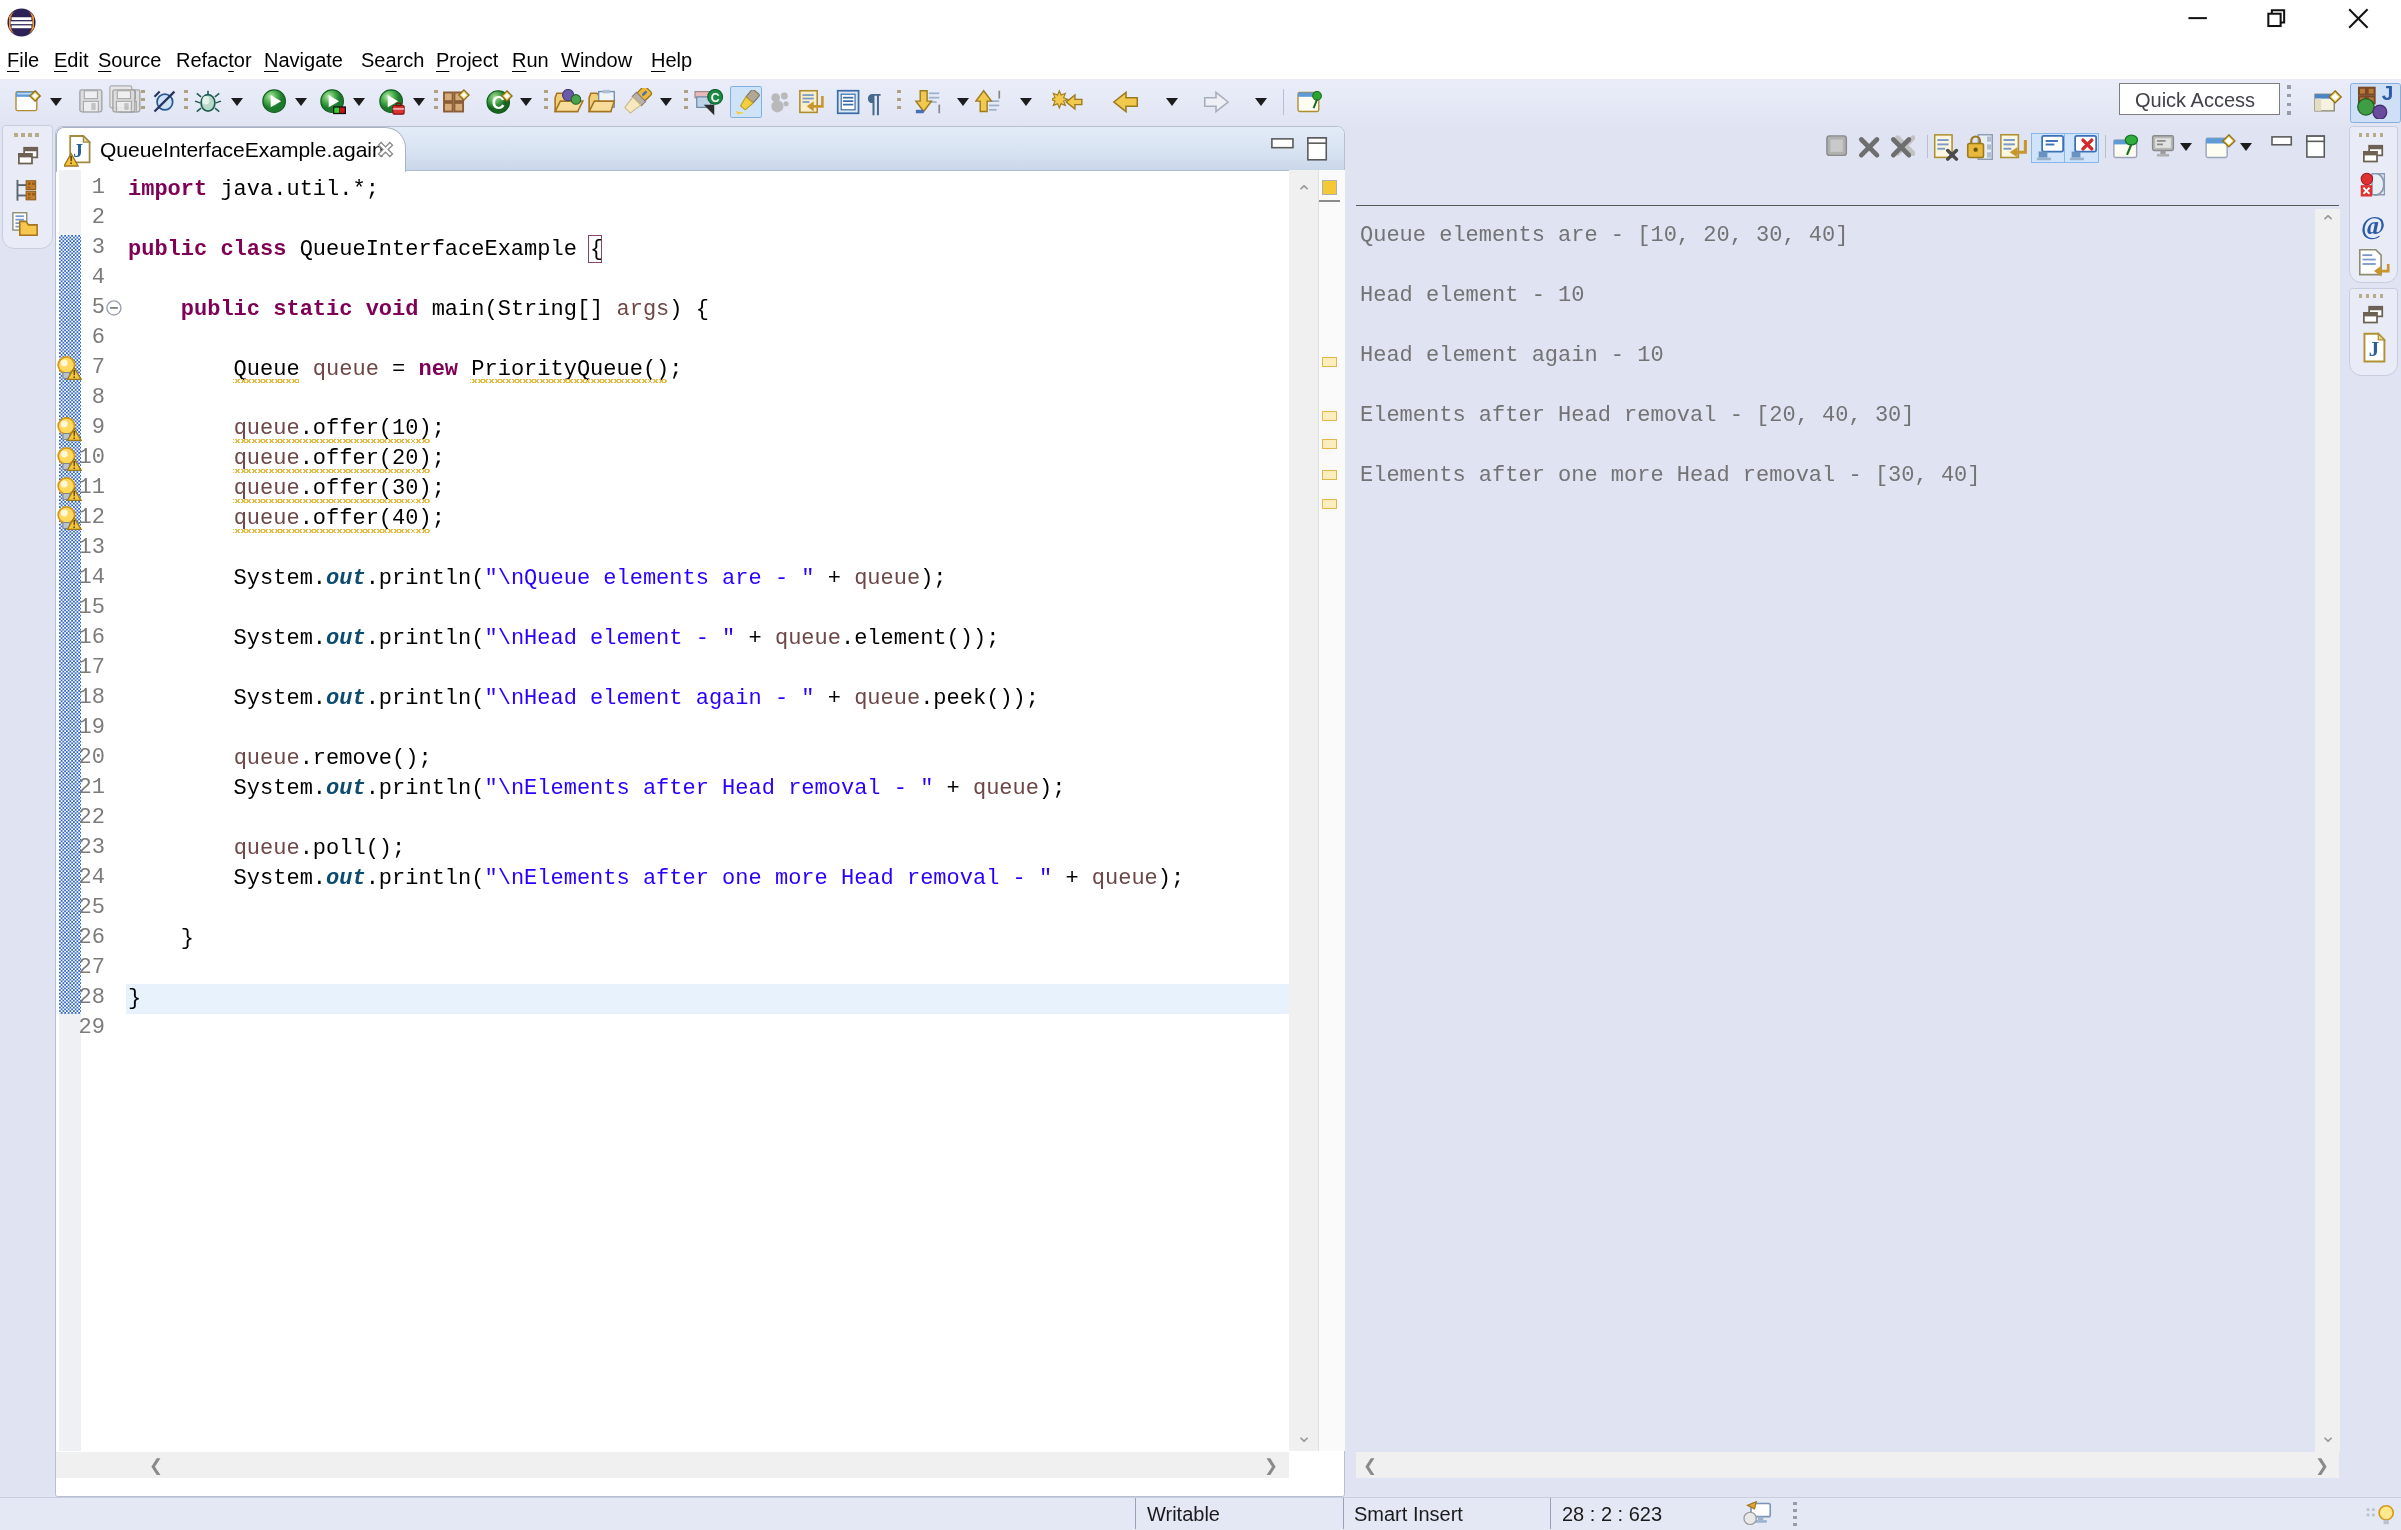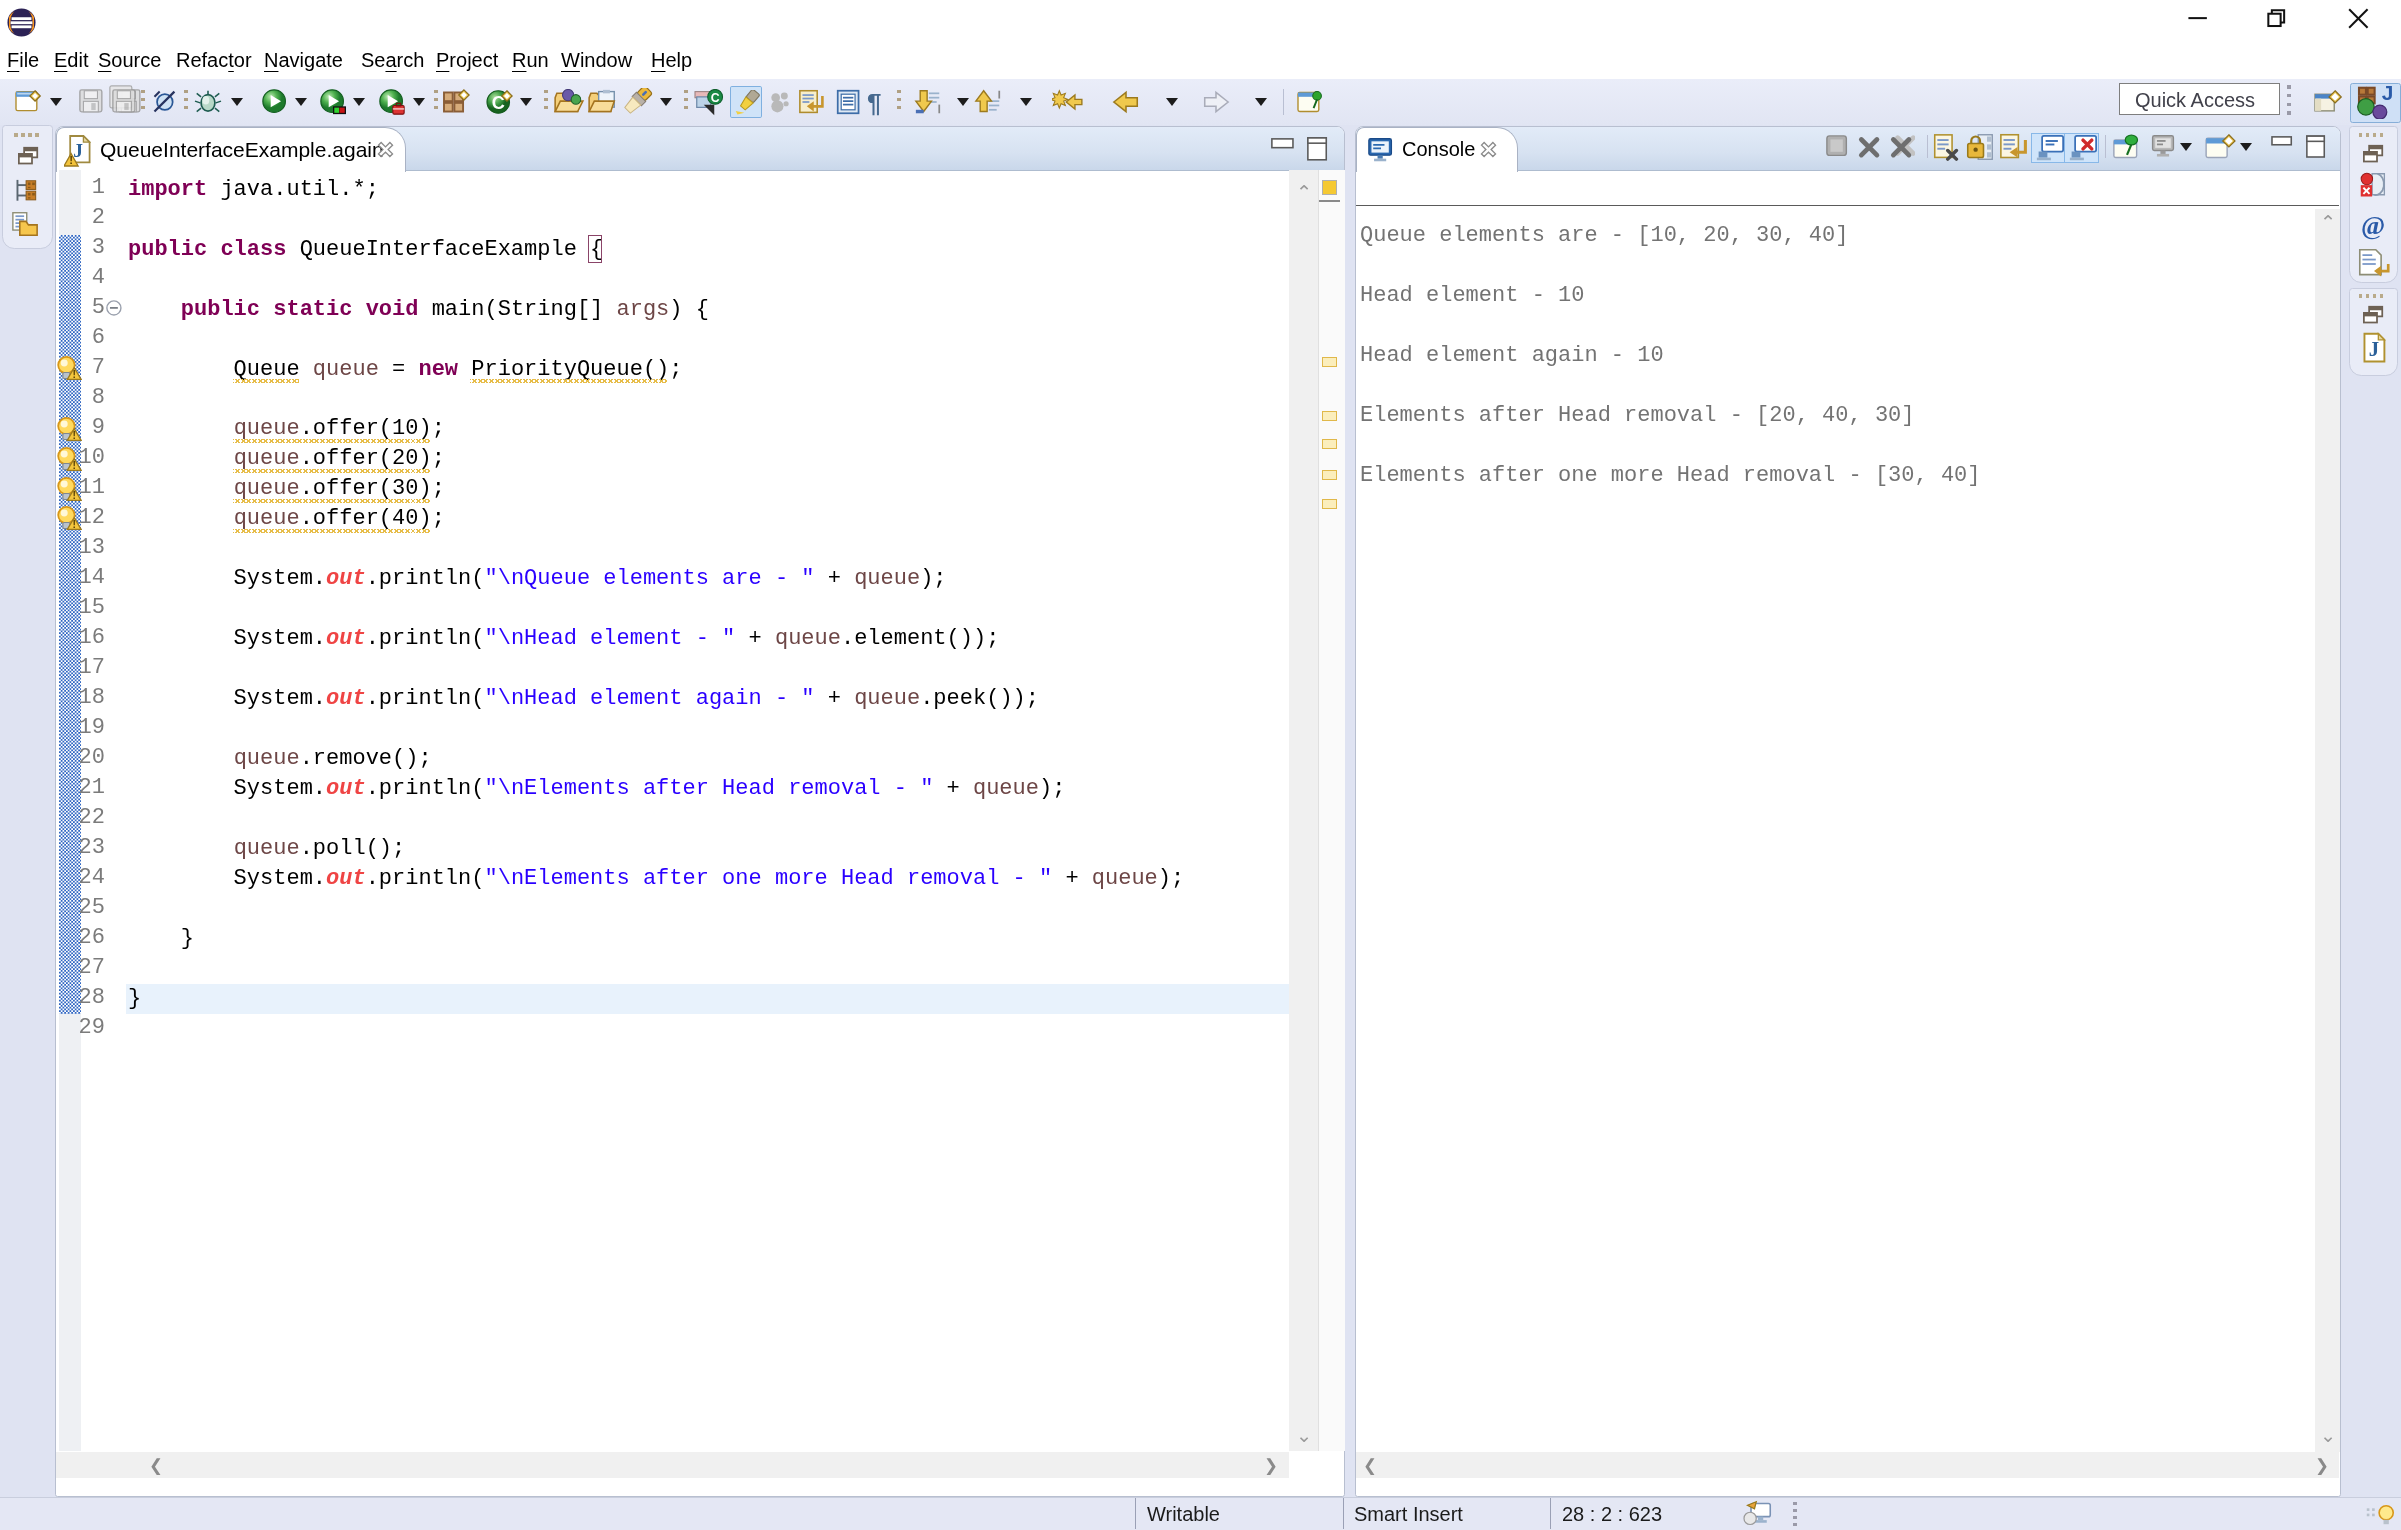--- a/index.html
+++ b/index.html
@@ -1,21 +1,21 @@
 <!DOCTYPE html>
 <html style="font-size:14px"><head><meta charset="utf-8"><style>
 *{margin:0;padding:0;box-sizing:border-box}
 html,body{width:2401px;height:1531px;overflow:hidden;background:#fff;font-family:"Liberation Sans",sans-serif}
 .abs{position:absolute}
 #root{position:absolute;left:0;top:0;width:2401px;height:1531px}
 .mono{font-family:"Liberation Mono",monospace;font-size:22px;white-space:pre}
 .k{color:#7f0055;font-weight:bold}
 .s{color:#2a00ff}
 .v{color:#6d4646}
-.f{color:#ef4444;font-weight:bold;font-style:italic}
+.f{color:#0c4a6e;font-weight:bold;font-style:italic}
 .sq{position:absolute;height:4px;background-image:repeating-linear-gradient(135deg,#e7bd4a 0 1.4px,transparent 1.4px 4px),repeating-linear-gradient(45deg,#e7bd4a 0 1.4px,transparent 1.4px 4px)}
 .num{color:#7b7b7b}
 .menu{font-size:20px;color:#000}
 .menu u{text-decoration-thickness:1.3px;text-underline-offset:3.5px}
 .ddown{position:absolute;width:0;height:0;border-left:6.1px solid transparent;border-right:6.1px solid transparent;border-top:8px solid #1c1c1c}
 .sepv{position:absolute;width:0.9px;background:#b9bfd2}
 .dots{position:absolute;width:3.5px;background-image:repeating-linear-gradient(180deg,#b0a083 0 3.5px,transparent 3.5px 8px)}
 .statustxt{font-size:20px;color:#1b1b1b}
 .scrollarrow{position:absolute;font-size:16.7px;color:#8a8a8a;font-family:"Liberation Sans"}
 </style></head><body>
@@ -441,38 +441,20 @@
 <div class="abs" style="left:1322px;top:180px;width:15px;height:15px;background:#f5c933;border:1.3px solid #b0b0b0"></div>
 <div class="abs" style="left:1319px;top:200px;width:21px;height:1.8px;background:#8a8a8a"></div>
 <div class="abs" style="left:1322px;top:357px;width:15px;height:9.7px;background:#fbeebc;border:1.3px solid #e0b84a"></div>
 <div class="abs" style="left:1322px;top:411px;width:15px;height:9.7px;background:#fbeebc;border:1.3px solid #e0b84a"></div>
 <div class="abs" style="left:1322px;top:439px;width:15px;height:9.7px;background:#fbeebc;border:1.3px solid #e0b84a"></div>
 <div class="abs" style="left:1322px;top:470px;width:15px;height:9.7px;background:#fbeebc;border:1.3px solid #e0b84a"></div>
 <div class="abs" style="left:1322px;top:499px;width:15px;height:9.7px;background:#fbeebc;border:1.3px solid #e0b84a"></div>
 <div class="abs" style="left:56px;top:1452px;width:1233px;height:26px;background:#f0f0f0"></div>
 <div class="abs scrollarrow" style="left:149px;top:1455px">❮</div>
 <div class="abs scrollarrow" style="left:1264px;top:1455px">❯</div>
-<div class="abs" style="left:1355px;top:126px;width:986px;height:1371px;background:#fff;border:0.9px solid #b8bfd0;border-radius:8px 8px 2.6px 2.6px;overflow:hidden">
-<div class="abs" style="left:0;top:0;width:986px;height:44px;background:linear-gradient(180deg,#e2ebf8 0%,#d7e2f1 60%,#c9d7ea 100%);border-bottom:0.9px solid #aebccf"></div>
-<div class="abs" style="left:0;top:0;width:162px;height:45px;background:#fff;border:0.9px solid #a9b2c4;border-bottom:none;border-radius:8px 21px 0 0"></div>
-<svg class="abs" style="left:10.5px;top:9.7px" width="28" height="26" viewBox="0 0 32 30">
-        <rect x="2" y="2" width="26" height="19" rx="2" fill="#2a68b0" stroke="#1a4a88" stroke-width="1.5"></rect>
-<rect x="5" y="5" width="20" height="13" fill="#ecf3fb"></rect>
-<g stroke="#2a68b0" stroke-width="2">
-          <line x1="7" y1="9" x2="20" y2="9"></line>
-          <line x1="7" y1="13" x2="16" y2="13"></line>
-        </g>
-<rect x="12" y="21" width="6" height="4" fill="#4a7ab0"></rect>
-        <rect x="8" y="25" width="14" height="3" fill="#9ab2cc"></rect>
-      </svg>
-<div class="abs tabtxt" style="left:46px;top:10.5px;font-size:20px">Console</div>
-<svg class="abs" style="left:122px;top:12.3px" width="21" height="21" viewBox="0 0 24 24">
-        <path d="M4 7 L9 12 L4 17 L7 20 L12 15 L17 20 L20 17 L15 12 L20 7 L17 4 L12 9 L7 4 Z" fill="#fdfdfd" stroke="#8a8a8a" stroke-width="1.6"></path>
-      </svg>
-</div>
 <svg class="abs" style="left:1826px;top:135px" width="23" height="23" viewBox="0 0 26 26">
       <rect x="1" y="1" width="22" height="22" rx="3" fill="#b0b0b0" stroke="#8a8a8a" stroke-width="1.6"></rect>
       <rect x="5" y="5" width="14" height="14" fill="#c9c9c9"></rect>
     </svg>
 <svg class="abs" style="left:1857px;top:135px" width="26" height="24.6" viewBox="0 0 30 28">
       <g stroke="#6e6e6e" stroke-width="5.5" stroke-linecap="round">
         <line x1="5" y1="5" x2="23" y2="23"></line>
         <line x1="23" y1="5" x2="5" y2="23"></line>
       </g>
     </svg>

